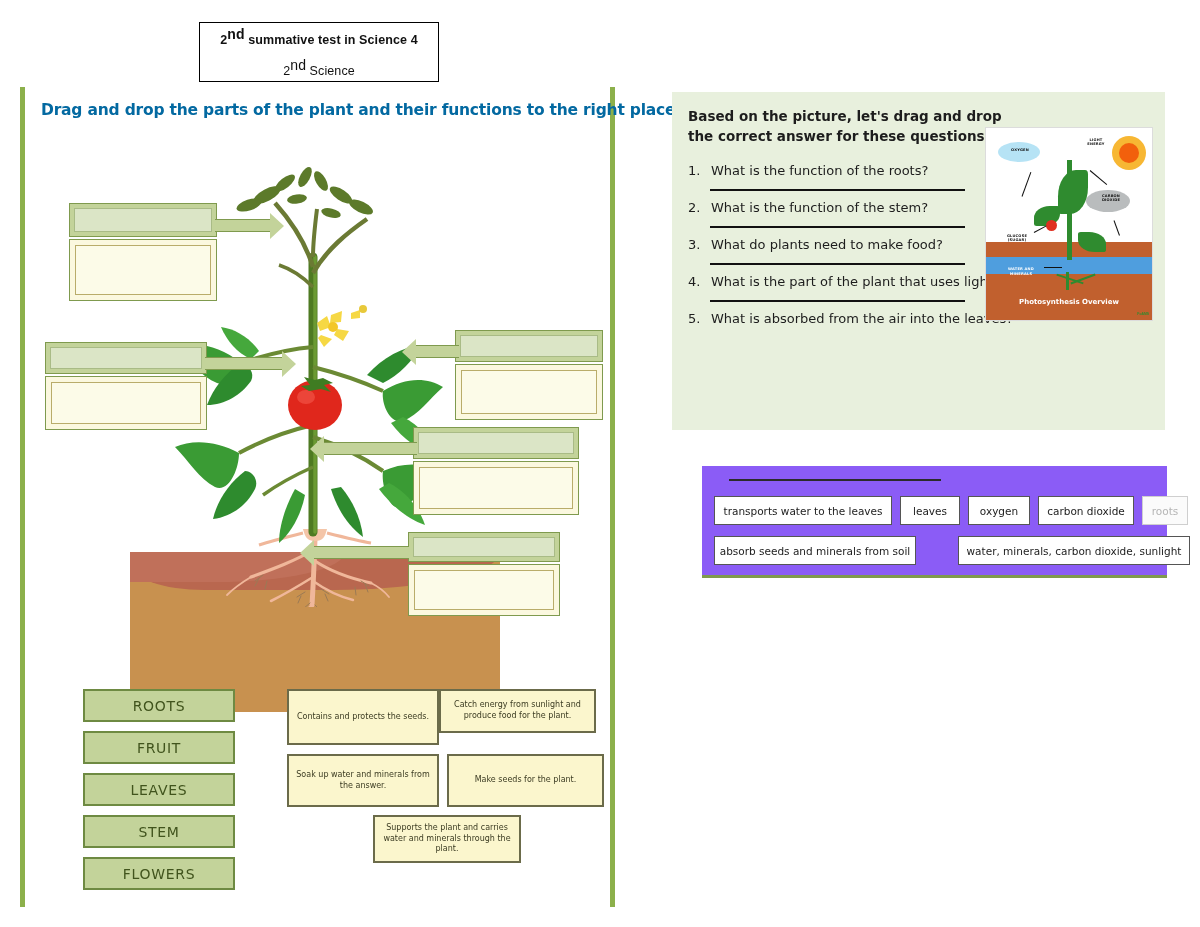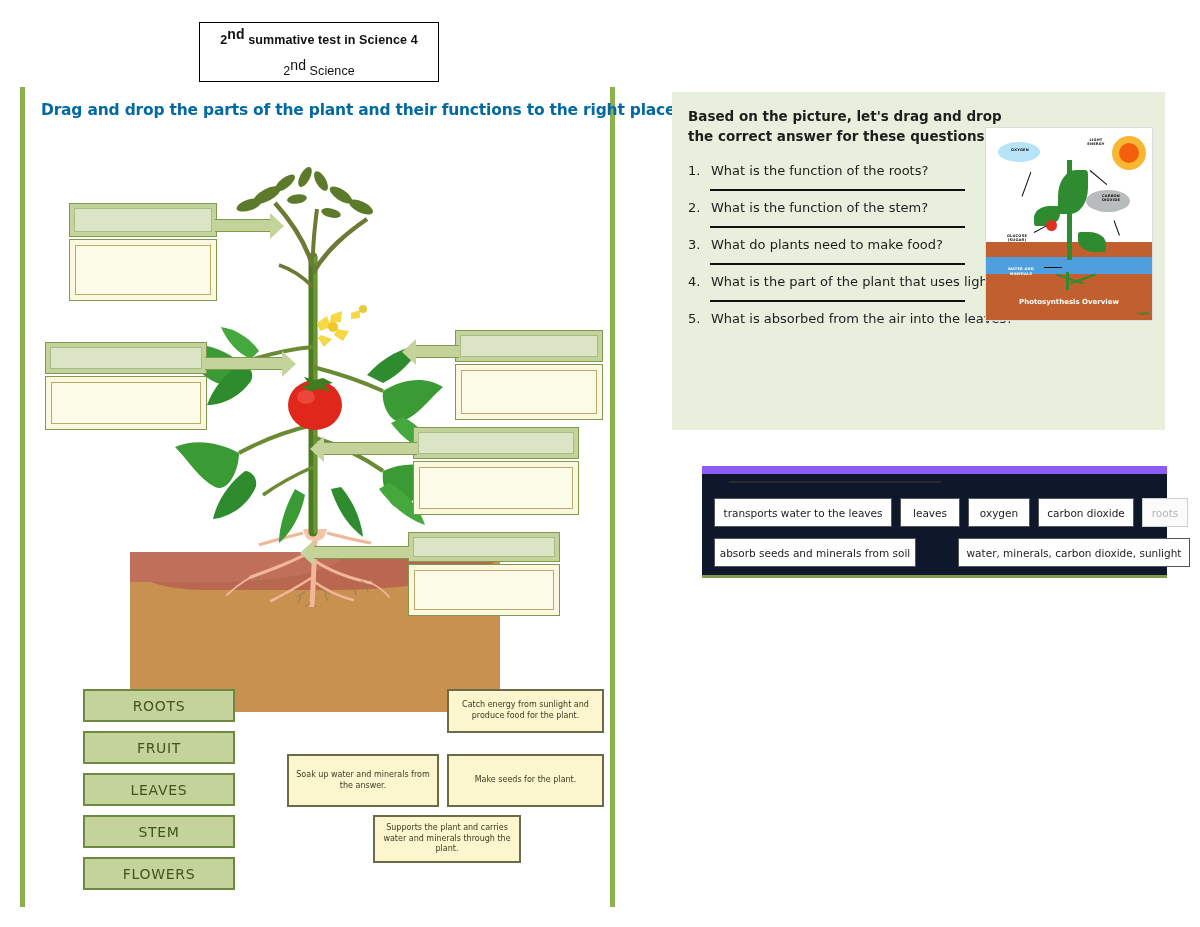--- a/index.html
+++ b/index.html
@@ -141,22 +141,22 @@
   #photo-pic .caption{
     position:absolute;left:0;bottom:14px;width:100%;text-align:center;
     font-family:"DejaVu Sans",sans-serif;font-size:7px;font-weight:700;color:#fff;
   }
   #photo-pic .ar{position:absolute;background:#111;height:1px;transform-origin:left center;}
   #photo-pic .brand{position:absolute;right:3px;bottom:4px;font-size:3.4px;color:#2f8b2f;font-weight:700;}
 
   
   #answer-bank{
     position:absolute;left:702px;top:466px;width:465px;height:112px;
-    background:#0f172a;box-sizing:border-box;
-    border-top:8px solid #8b5cf6;border-bottom:3px solid #7f9a4e;
+    background:#8b5cf6;box-sizing:border-box;
+    border-top:6px solid #8b5cf6;border-bottom:3px solid #7f9a4e;
   }
   #bank-blank{
     position:absolute;left:27px;top:7px;width:212px;height:0;border-bottom:2px solid #2b2b2b;
   }
   .bank-row{position:absolute;left:12px;display:flex;gap:0;}
   .chip{
     background:#fff;border:1.3px solid #555;box-sizing:border-box;
     display:flex;align-items:center;justify-content:center;
     font-family:"DejaVu Sans",sans-serif;font-size:10.5px;color:#1c1c1c;
     height:29px;padding:0 9px;white-space:nowrap;
@@ -321,21 +321,22 @@
 
   <div id="part-words">
     <div class="word-card">ROOTS</div>
     <div class="word-card">FRUIT</div>
     <div class="word-card">LEAVES</div>
     <div class="word-card">STEM</div>
     <div class="word-card">FLOWERS</div>
   </div>
 
   <div id="func-cards">
-    <div class="func-card" style="left:160px;top:0px;width:157px;height:44px;">Catch energy from sunlight and produce food for the plant.</div>
+    <div class="func-card" style="left:0px;top:0px;width:152px;height:56px;">Contains and protects the seeds.</div>
+    <div class="func-card" style="left:152px;top:0px;width:157px;height:44px;">Catch energy from sunlight and produce food for the plant.</div>
     <div class="func-card" style="left:0px;top:65px;width:152px;height:53px;">Soak up water and minerals from the answer.</div>
     <div class="func-card" style="left:160px;top:65px;width:157px;height:53px;">Make seeds for the plant.</div>
     <div class="func-card" style="left:86px;top:126px;width:148px;height:48px;">Supports the plant and carries water and minerals through the plant.</div>
   </div>
 </div>
 
 <div id="right-panel">
 
   <div id="right-intro">Based on the picture, let's drag and drop the correct answer for these questions.</div>
 

